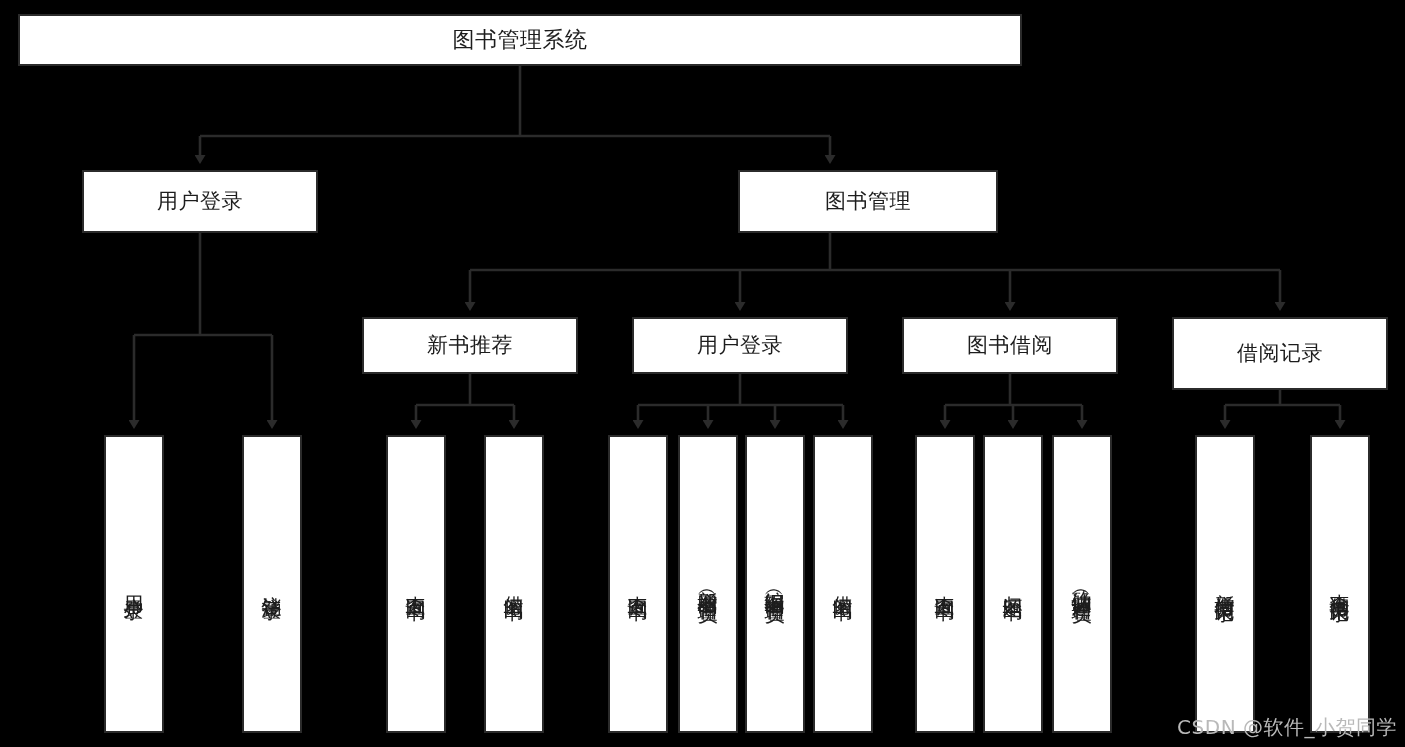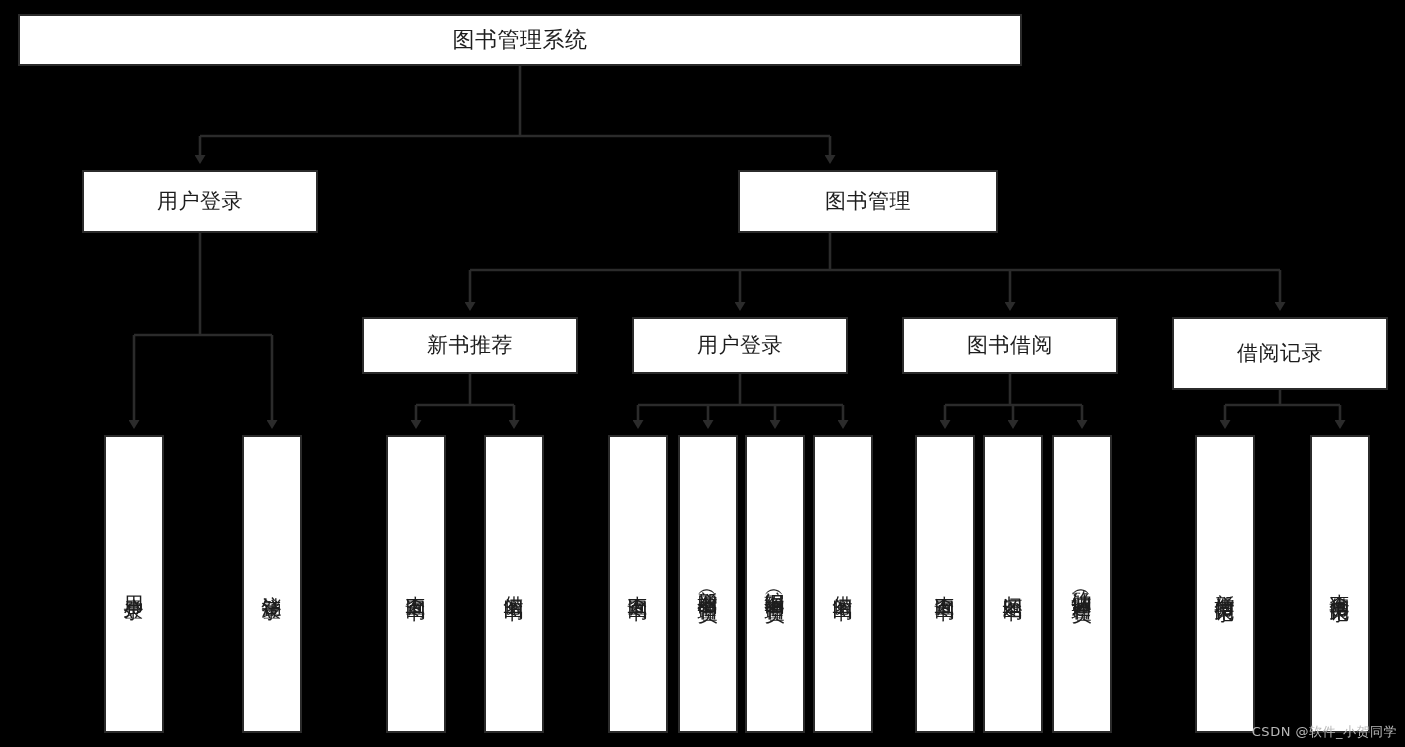--- a/index.html
+++ b/index.html
@@ -61,21 +61,21 @@
     writing-mode: vertical-rl;
     text-orientation: upright;
     line-height: 1.0;
     letter-spacing: 2px;
     max-height: 270px;
   }
   .watermark {
     position: absolute;
     right: 8px;
     bottom: 6px;
-    font-size: 13px;
+    font-size: 20px;
     color: #b9b9b9;
     letter-spacing: 0.5px;
     user-select: none;
     white-space: nowrap;
   }
 </style>
 </head>
 <body>
 
 <div id="diagram-root">

